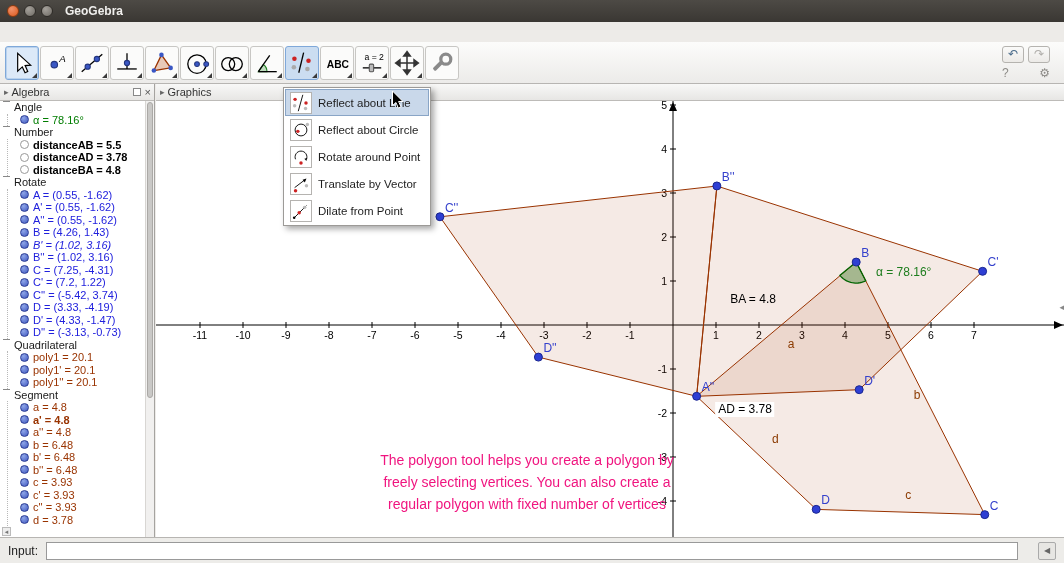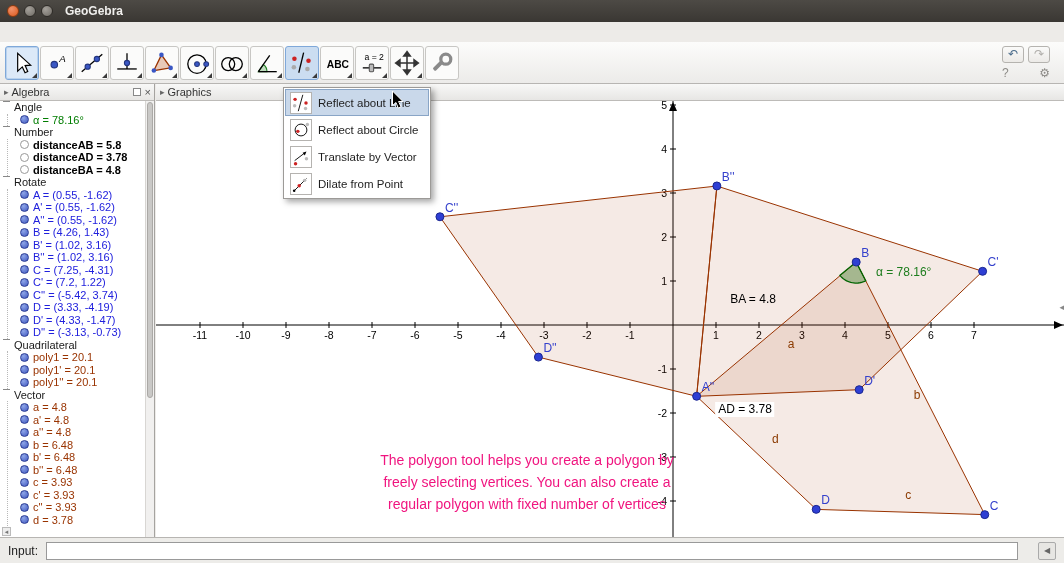--- a/index.html
+++ b/index.html
@@ -217,21 +217,21 @@
             <span class="tree-item-text" style="color: rgb(0, 125, 0);">α = 78.16°</span>
           </div>
         </div>
         <div class="tree-section-header">
           <span class="tree-toggle"></span>
           <span class="tree-section-name">Number</span>
         </div>
         <div class="section-items">
           <div class="tree-item">
             <span class="marble hollow"></span>
-            <span class="tree-item-text" style="color: rgb(0, 0, 0); font-weight: bold;">distanceAB = 5.8</span>
+            <span class="tree-item-text" style="color: rgb(0, 0, 0); font-weight: bold;">distanceAB = 5.5</span>
           </div>
           <div class="tree-item">
             <span class="marble hollow"></span>
             <span class="tree-item-text" style="color: rgb(0, 0, 0); font-weight: bold;">distanceAD = 3.78</span>
           </div>
           <div class="tree-item">
             <span class="marble hollow"></span>
             <span class="tree-item-text" style="color: rgb(0, 0, 0); font-weight: bold;">distanceBA = 4.8</span>
           </div>
         </div>
@@ -251,21 +251,21 @@
           <div class="tree-item">
             <span class="marble filled"></span>
             <span class="tree-item-text" style="color: rgb(32, 32, 221);">A'' = (0.55, -1.62)</span>
           </div>
           <div class="tree-item">
             <span class="marble filled"></span>
             <span class="tree-item-text" style="color: rgb(32, 32, 221);">B = (4.26, 1.43)</span>
           </div>
           <div class="tree-item">
             <span class="marble filled"></span>
-            <span class="tree-item-text" style="color: rgb(32, 32, 221);">B' = (1.02, 3.16)</span>
+            <span class="tree-item-text" style="color: rgb(32, 32, 221); font-style: italic;">B' = (1.02, 3.16)</span>
           </div>
           <div class="tree-item">
             <span class="marble filled"></span>
             <span class="tree-item-text" style="color: rgb(32, 32, 221);">B'' = (1.02, 3.16)</span>
           </div>
           <div class="tree-item">
             <span class="marble filled"></span>
             <span class="tree-item-text" style="color: rgb(32, 32, 221);">C = (7.25, -4.31)</span>
           </div>
           <div class="tree-item">
@@ -302,30 +302,30 @@
             <span class="marble filled"></span>
             <span class="tree-item-text" style="color: rgb(153, 51, 0);">poly1' = 20.1</span>
           </div>
           <div class="tree-item">
             <span class="marble filled"></span>
             <span class="tree-item-text" style="color: rgb(153, 51, 0);">poly1'' = 20.1</span>
           </div>
         </div>
         <div class="tree-section-header">
           <span class="tree-toggle"></span>
-          <span class="tree-section-name">Vector</span>
+          <span class="tree-section-name">Segment</span>
         </div>
         <div class="section-items">
           <div class="tree-item">
             <span class="marble filled"></span>
             <span class="tree-item-text" style="color: rgb(153, 51, 0);">a = 4.8</span>
           </div>
           <div class="tree-item">
             <span class="marble filled"></span>
-            <span class="tree-item-text" style="color: rgb(153, 51, 0);">a' = 4.8</span>
+            <span class="tree-item-text" style="color: rgb(153, 51, 0); font-weight: bold;">a' = 4.8</span>
           </div>
           <div class="tree-item">
             <span class="marble filled"></span>
             <span class="tree-item-text" style="color: rgb(153, 51, 0);">a'' = 4.8</span>
           </div>
           <div class="tree-item">
             <span class="marble filled"></span>
             <span class="tree-item-text" style="color: rgb(153, 51, 0);">b = 6.48</span>
           </div>
           <div class="tree-item">
@@ -483,20 +483,28 @@
       <div class="dropdown-item">
         <span class="mi-icon"><svg viewBox="0 0 22 22">
             <circle cx="11" cy="11" r="6.5" fill="none" stroke="#000"></circle>
             <circle cx="7.5" cy="12.5" r="1.9" fill="#CC2222"></circle>
             <circle cx="18" cy="5" r="1.9" fill="#BBB"></circle>
           </svg></span>
         <span class="mi-label">Reflect about Circle</span>
       </div>
       <div class="dropdown-item">
         <span class="mi-icon"><svg viewBox="0 0 22 22">
+            <path d="M5,13.5 A6.5,6.5 0 1,1 17,13.5" fill="none" stroke="#000"></path>
+            <polygon points="17.8,12 14.7,12.8 16.9,15.4" fill="#000"></polygon>
+            <circle cx="11" cy="17.5" r="1.9" fill="#CC2222"></circle>
+          </svg></span>
+        <span class="mi-label">Rotate around Point</span>
+      </div>
+      <div class="dropdown-item">
+        <span class="mi-icon"><svg viewBox="0 0 22 22">
             <line x1="4" y1="15" x2="14.5" y2="7" stroke="#000"></line>
             <polygon points="17,5 12.8,6.2 15.2,9.4" fill="#000"></polygon>
             <circle cx="5" cy="18.5" r="1.9" fill="#CC2222"></circle>
             <circle cx="17" cy="13" r="1.9" fill="#BBB"></circle>
           </svg></span>
         <span class="mi-label">Translate by Vector</span>
       </div>
       <div class="dropdown-item">
         <span class="mi-icon"><svg viewBox="0 0 22 22">
             <line x1="3.5" y1="18.5" x2="17" y2="5" stroke="#000"></line>

